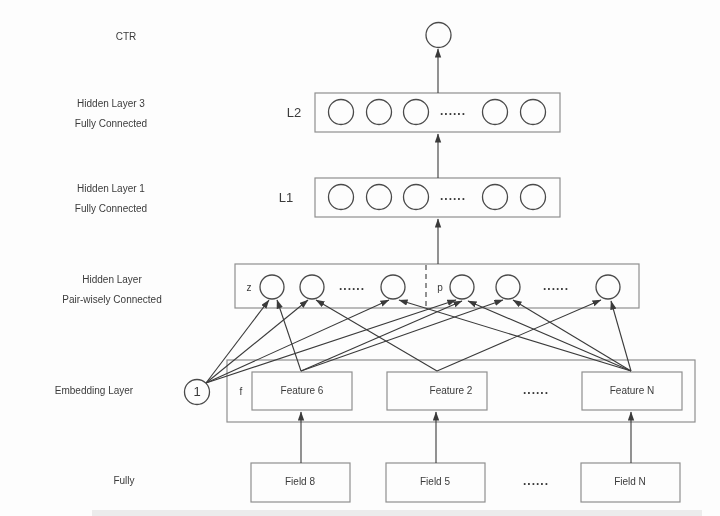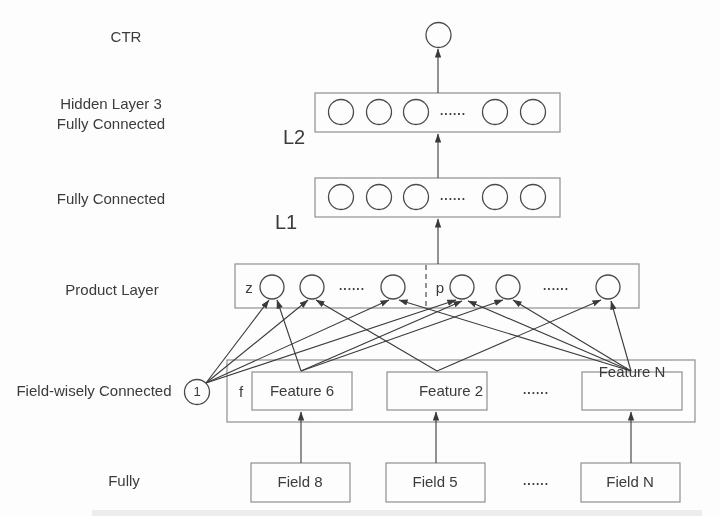--- a/index.html
+++ b/index.html
@@ -12,24 +12,24 @@
   svg{position:absolute;left:0;top:0;}
   .box{fill:none;stroke:var(--box_border,#8f8f8f);stroke-width:1.2;}
   .innerbox{fill:#fdfdfd;stroke:var(--box_border,#8f8f8f);stroke-width:1.2;}
   .circ{fill:none;stroke:var(--node_border,#4a4a4a);stroke-width:1.3;}
   .ln{stroke:var(--line,#3a3a3a);stroke-width:1.1;fill:none;}
   .dash{stroke:var(--line,#3a3a3a);stroke-width:1.1;stroke-dasharray:5 4;fill:none;}
   #ahpath{fill:var(--line,#3a3a3a);}
   .band{fill:#ececec;}
   .lbl{
     position:absolute;transform:translate(-50%,-50%);
-    font-size:15px;line-height:20px;color:var(--text,#3b3b3b);
+    font-size:10px;line-height:20px;color:var(--text,#3b3b3b);
     text-align:center;white-space:nowrap;
   }
-  .tag{font-size:20px;margin-top:24px;}
+  .tag{font-size:13px;}
   .small{font-size:13px;}
   .dots{font-size:12px;font-weight:bold;letter-spacing:1px;color:var(--line,#3a3a3a);}
 </style>
 </head>
 <body>
 
 <div id="stage" style="--line: #3a3a3a; --box_border: #8f8f8f; --node_border: #4a4a4a; --text: #3b3b3b; --background: #fdfdfd;">
 
   <svg width="720" height="516" viewBox="0 0 720 516">
     <defs>
@@ -114,47 +114,49 @@
   </svg>
 
   <div class="lbl" style="left:126px;top:37px">CTR</div>
 
   <div class="lbl" style="left:111px;top:114px">
     <div>Hidden Layer 3</div>
     <div>Fully Connected</div>
   </div>
 
   <div class="lbl" style="left:111px;top:199px">
+    <div>Hidden Layer 1</div>
     <div>Fully Connected</div>
   </div>
 
   <div class="lbl" style="left:112px;top:290px">
-    <div>Product Layer</div>
+    <div>Hidden Layer</div>
+    <div>Pair-wisely Connected</div>
   </div>
 
   <div class="lbl" style="left:94px;top:391px">
-    <div>Field-wisely Connected</div>
+    <div>Embedding Layer</div>
   </div>
 
   <div class="lbl" style="left:124px;top:481px">Fully</div>
 
   <div class="lbl tag" style="left:294px;top:113px">L2</div>
   <div class="lbl tag" style="left:286px;top:198px">L1</div>
   <div class="lbl" style="left:249px;top:288px">z</div>
   <div class="lbl" style="left:440px;top:288px">p</div>
   <div class="lbl" style="left:241px;top:392px">f</div>
   <div class="lbl small" style="left:197px;top:392px">1</div>
 
   <div class="lbl dots" style="left:453px;top:111px">......</div>
   <div class="lbl dots" style="left:453px;top:196px">......</div>
   <div class="lbl dots" style="left:352px;top:286px">......</div>
   <div class="lbl dots" style="left:556px;top:286px">......</div>
   <div class="lbl dots" style="left:536px;top:390px">......</div>
   <div class="lbl dots" style="left:536px;top:481px">......</div>
 
   <div class="lbl" style="left:302px;top:391px">Feature 6</div>
   <div class="lbl" style="left:451px;top:391px">Feature 2</div>
-  <div class="lbl" style="left:632px;top:372px">Feature N</div>
+  <div class="lbl" style="left:632px;top:391px">Feature N</div>
   <div class="lbl" style="left:300px;top:482px">Field 8</div>
   <div class="lbl" style="left:435px;top:482px">Field 5</div>
   <div class="lbl" style="left:630px;top:482px">Field N</div>
 
 </div>
 
 </body></html>

